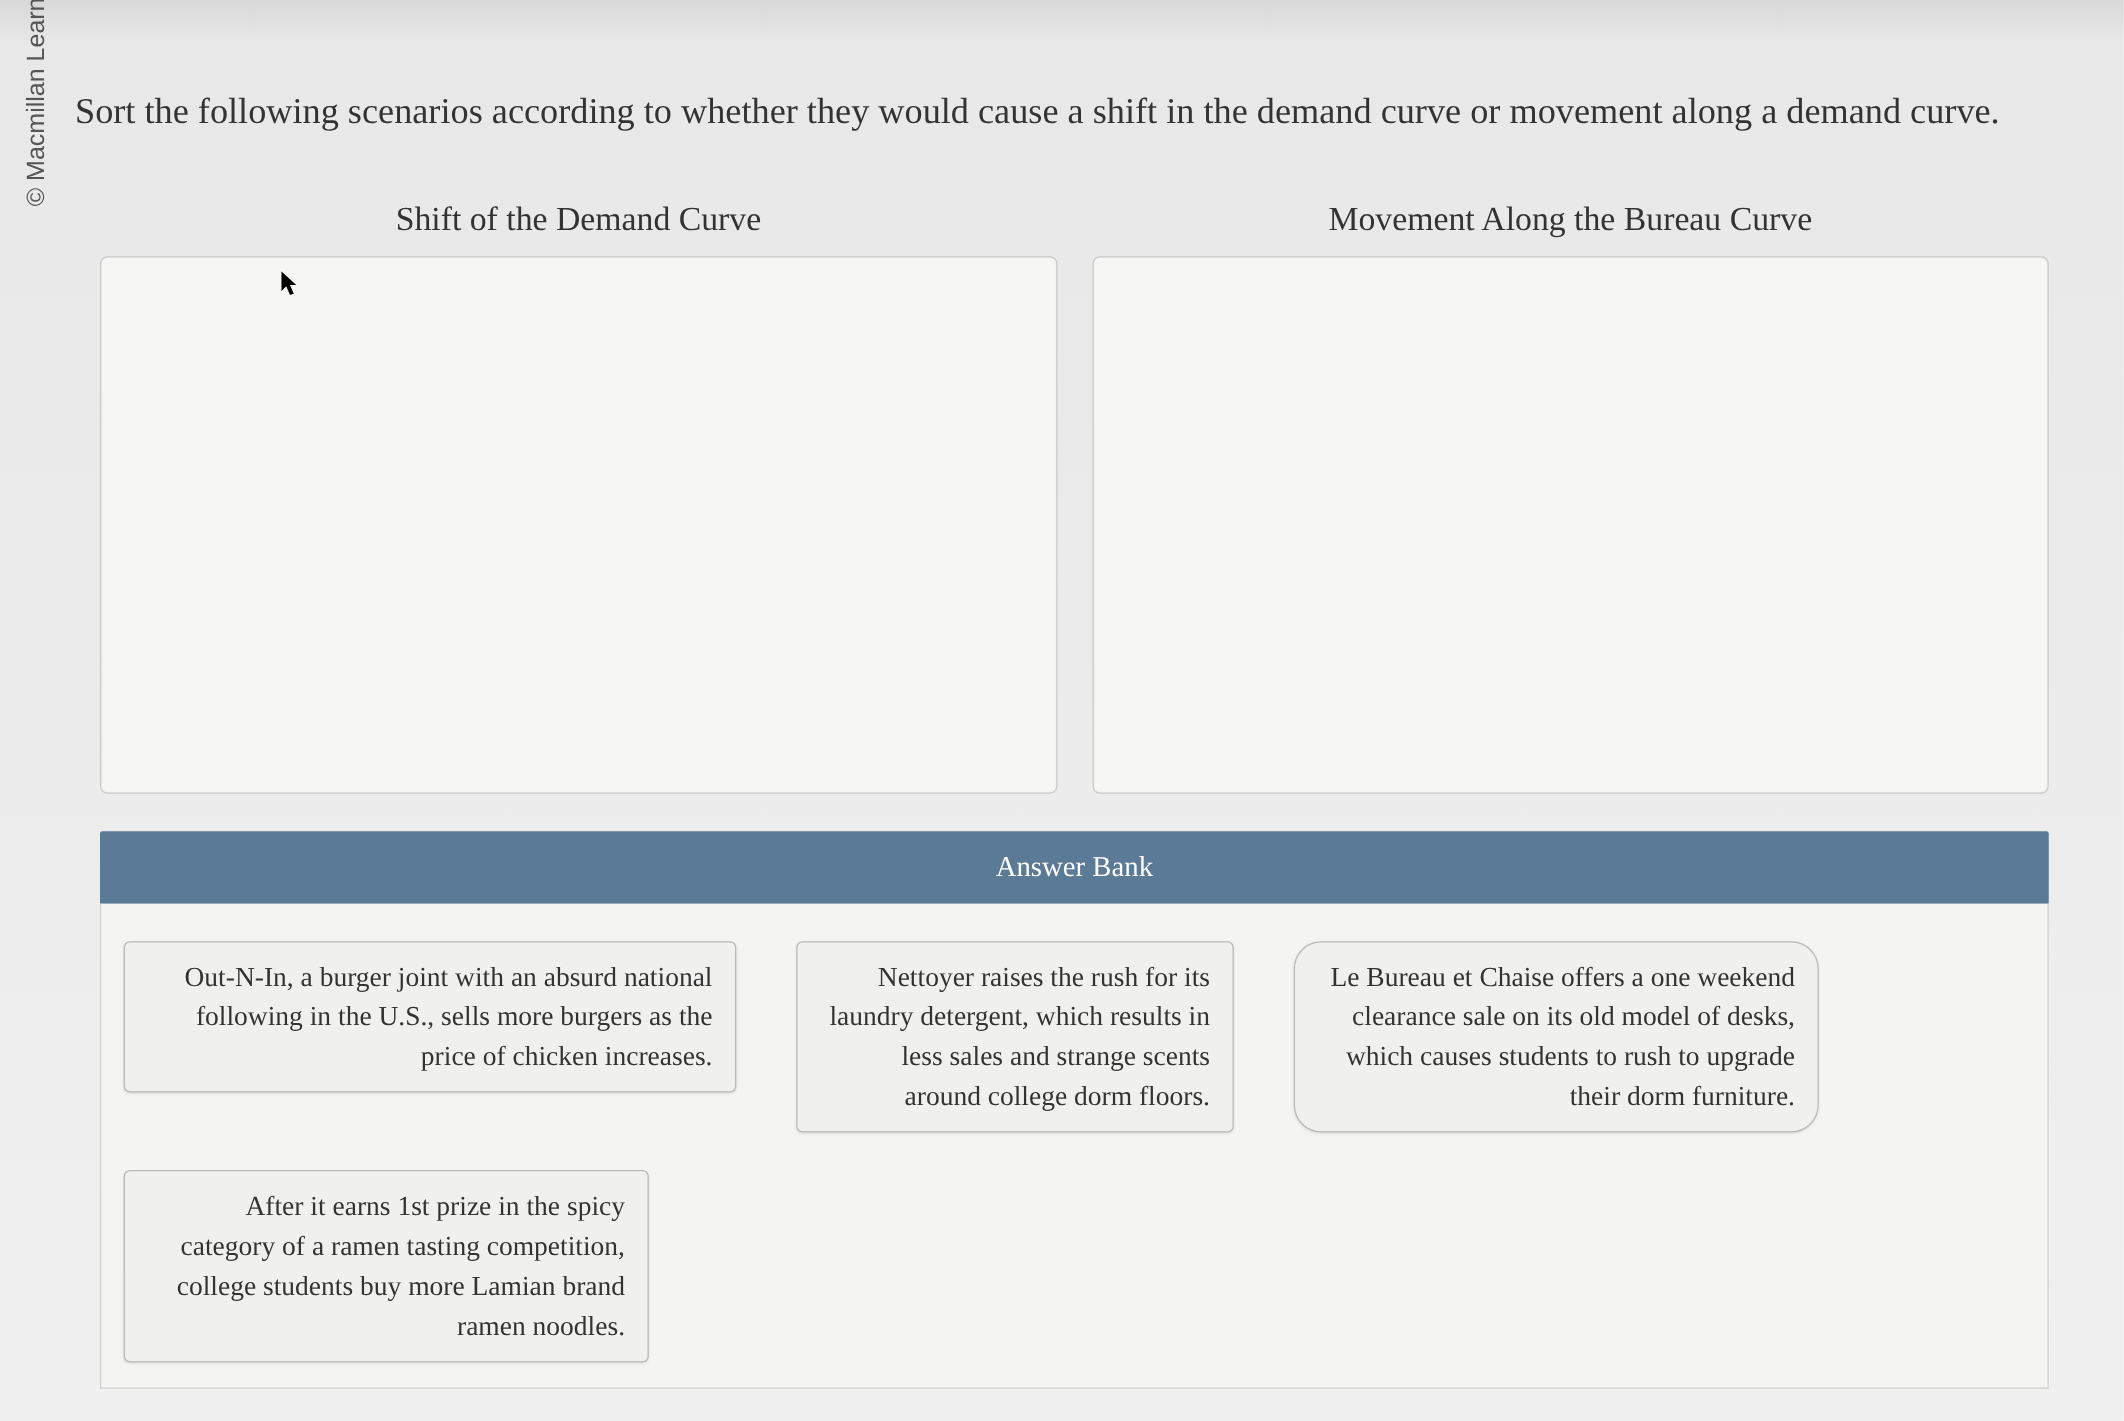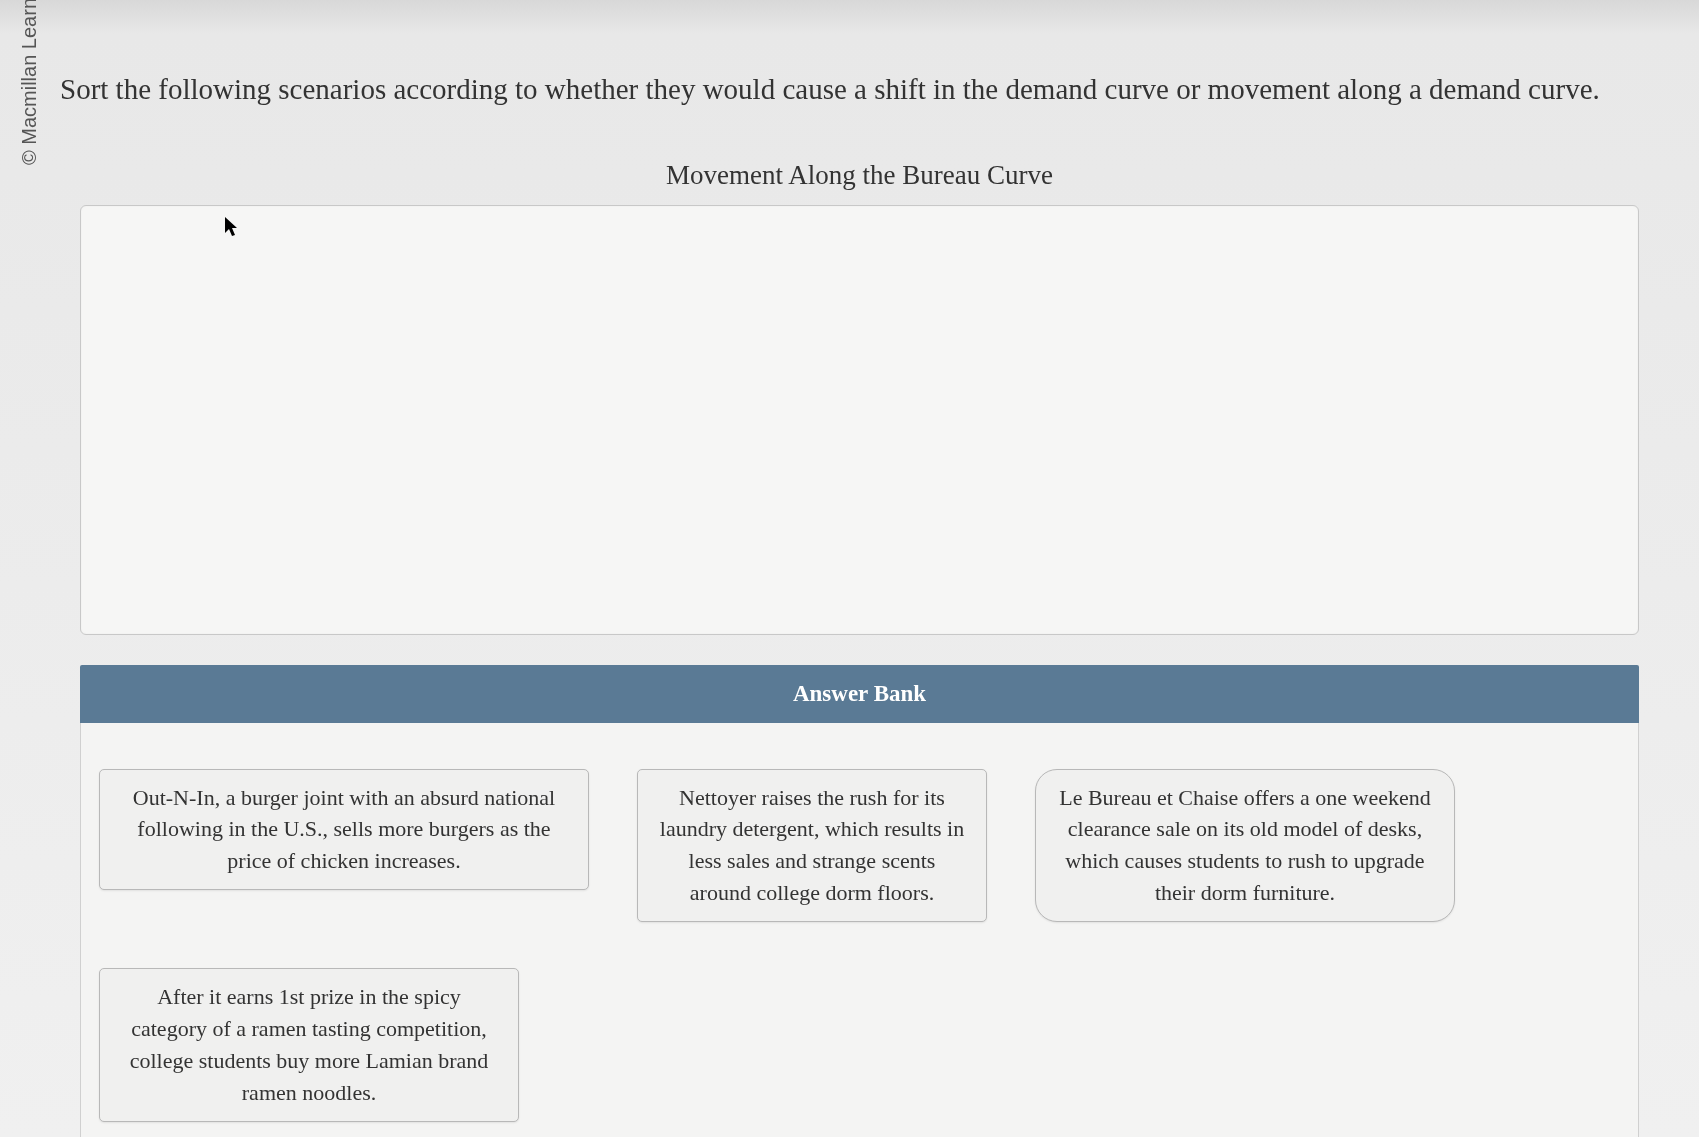--- a/index.html
+++ b/index.html
@@ -57,45 +57,43 @@
     box-shadow: inset 0 0 2px rgba(0,0,0,0.05);
   }
   .answer-bank-header {
     background: #5a7a95;
     color: #fff;
     text-align: center;
     font-size: 23px;
     padding: 16px 0;
     margin-left: 20px;
     border-radius: 2px 2px 0 0;
-    font-weight: bold;
   }
   .answer-bank-body {
     margin-left: 20px;
     border: 1px solid #d0d0d0;
     border-top: none;
     background: #f4f4f3;
     padding: 30px 18px 20px 18px;
     display: flex;
     flex-wrap: wrap;
     gap: 30px 48px;
     align-items: flex-start;
   }
   .answer-item {
     border: 1px solid #b8b8b8;
     border-radius: 5px;
     background: #f0f0ef;
     padding: 12px 18px;
     font-size: 22px;
     color: #333;
-    text-align: center;
+    text-align: right;
     line-height: 1.45;
     box-shadow: 0 1px 2px rgba(0,0,0,0.08);
     cursor: grab;
-    margin-top: 16px;
   }
   .item-1 { width: 490px; }
   .item-2 { width: 350px; }
   .item-3 { width: 420px; border-radius: 22px; }
   .item-4 { width: 420px; }
   .cursor-arrow {
     position: absolute;
     left: 165px;
     top: 148px;
     font-size: 20px;
@@ -112,20 +110,24 @@
   <div class="question-text">Sort the following scenarios according to whether they would cause a shift in the demand curve or movement along a demand curve.</div>
 
   <div class="cursor-arrow">
     <svg width="16" height="20" viewBox="0 0 16 20">
         <path d="M0 0 L0 16 L4 12 L7 19 L10 18 L7 11 L12 11 Z" fill="#000"></path>
       </svg>
   </div>
 
   <div class="drop-zones">
     <div class="drop-zone-wrap">
+      <div class="drop-zone-title">Shift of the Demand Curve</div>
+      <div class="drop-zone"></div>
+    </div>
+    <div class="drop-zone-wrap">
       <div class="drop-zone-title">Movement Along the Bureau Curve</div>
       <div class="drop-zone"></div>
     </div>
   </div>
 
   <div class="answer-bank-header">Answer Bank</div>
   <div class="answer-bank-body">
     <div class="answer-item item-1">Out-N-In, a burger joint with an absurd national following in the U.S., sells more burgers as the price of chicken increases.</div>
     <div class="answer-item item-2">Nettoyer raises the rush for its laundry detergent, which results in less sales and strange scents around college dorm floors.</div>
     <div class="answer-item item-3">Le Bureau et Chaise offers a one weekend clearance sale on its old model of desks, which causes students to rush to upgrade their dorm furniture.</div>

